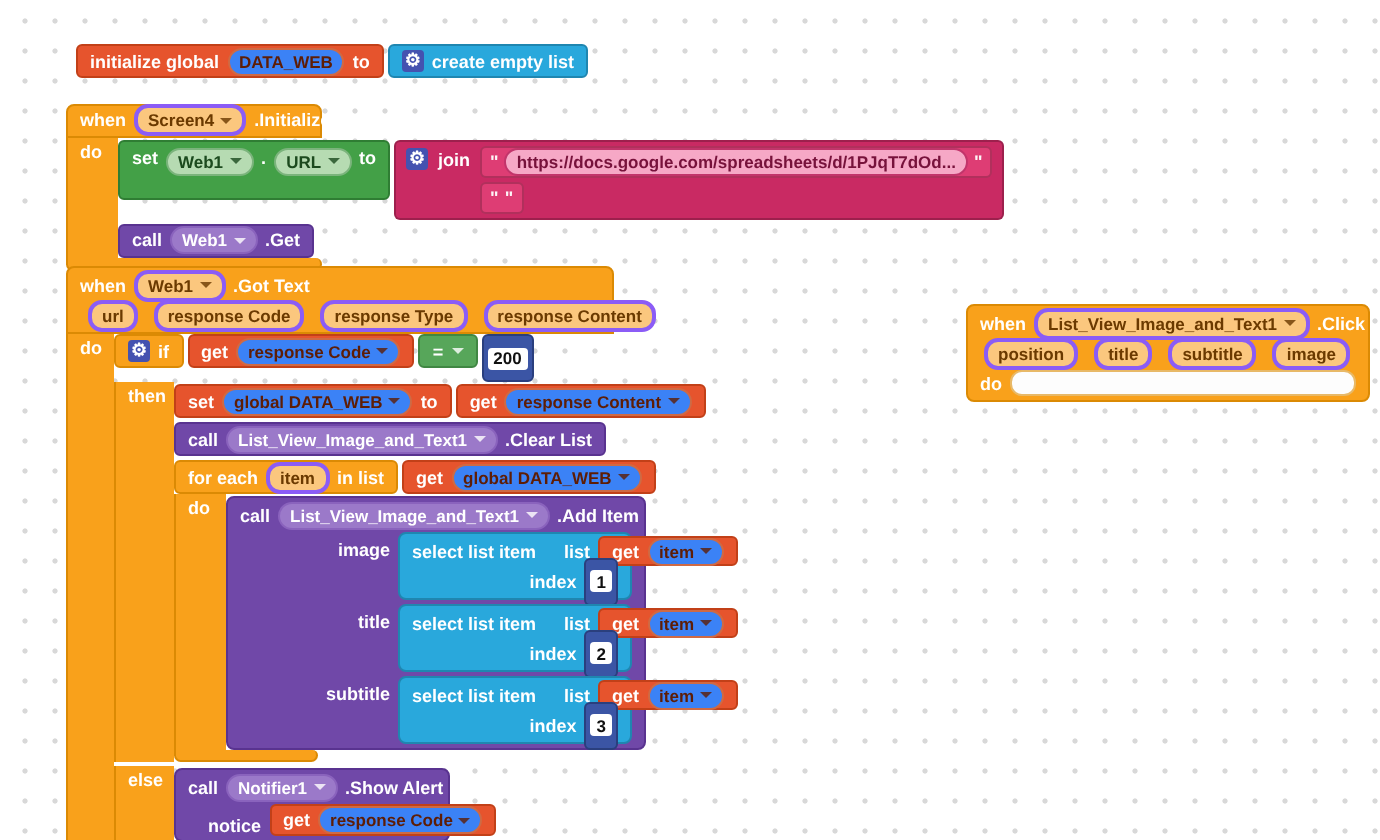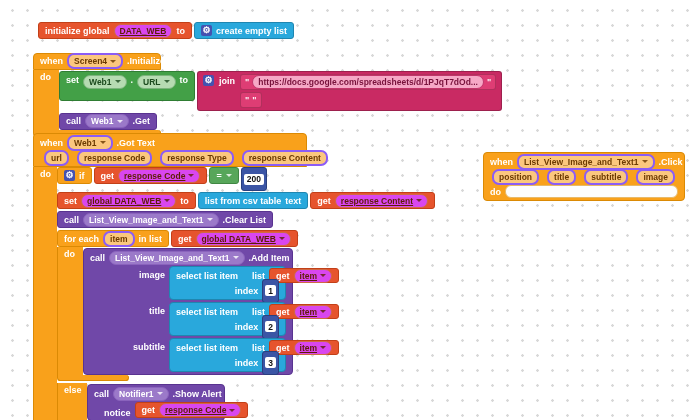--- a/index.html
+++ b/index.html
@@ -28,21 +28,21 @@
   .c-setter{background:#43A047;border-color:#2F7D33;}
   .c-logic{background:#57A65A;border-color:#408743;}
   .c-list{background:#29A8DC;border-color:#1F86B0;}
   .c-text{background:#DE3D74;border-color:#B52457;}
   .c-join{background:#C92A63;border-color:#A81F4F;}
   .c-call{background:#7048A8;border-color:#593390;}
   .c-math{background:#3B55A5;border-color:#2A3F7E;}
   .pill{height:12px;padding:0 5px;border-radius:7px;font-size:8.5px;font-weight:700;
     display:inline-flex;align-items:center;gap:3px;white-space:nowrap;}
   .p-event{background:#FBC77E;color:#6b3a00;border:2px solid #8b5cf6;}
-  .p-var{background:#d946ef;color:#5e1d05;border:1px solid #cf6a44;text-decoration:underline;}
+  .p-var{background:#3b82f6;color:#5e1d05;border:1px solid #cf6a44;}
   .p-setter{background:#B6DBB2;color:#1c4a1e;border:1px solid #7bb47c;}
   .p-call{background:#9B79C9;color:#fff;border:1px solid #8a63bd;}
   .p-text{background:#F6A8C6;color:#77123b;border:1px solid #c2356b;}
   .dd{display:inline-block;width:0;height:0;border-left:3px solid transparent;
     border-right:3px solid transparent;border-top:3.5px solid currentColor;opacity:.8;}
   .gear{width:11px;height:11px;background:#4452B0;border-radius:2px;color:#fff;
     font-size:9px;line-height:11px;display:inline-flex;align-items:center;justify-content:center;flex:none;}
   .numf{background:#fff;color:#111;border-radius:2px;padding:0 3px;height:11px;
     display:inline-flex;align-items:center;font-size:8.5px;font-weight:700;}
   .num{padding:11px 2px;height:15px;}
@@ -183,33 +183,32 @@
           </div>
           <div class="blk c-logic">
             <span>=</span>
               <i class="dd"></i>
           </div>
           <div class="blk c-math num">
             <span class="numf">200</span>
           </div>
         </div>
         <div class="crow">
+          <div class="cside" style="width:30px">
+              <span>then</span>
+            </div>
           <div class="stack" style="padding-top:1px">
             <div class="row">
               <div class="blk c-var">
                 <span>set</span>
                 <span class="pill p-var">
                     <span>global DATA_WEB</span>
                     <i class="dd"></i>
                   </span>
                 <span>to</span>
-              </div>
-              <div class="blk c-list">
-                <span>list from csv table</span>
-                <span>text</span>
               </div>
               <div class="blk c-var">
                 <span>get</span>
                 <span class="pill p-var">
                     <span>response Content</span>
                     <i class="dd"></i>
                   </span>
               </div>
             </div>
             <div class="blk c-call">

